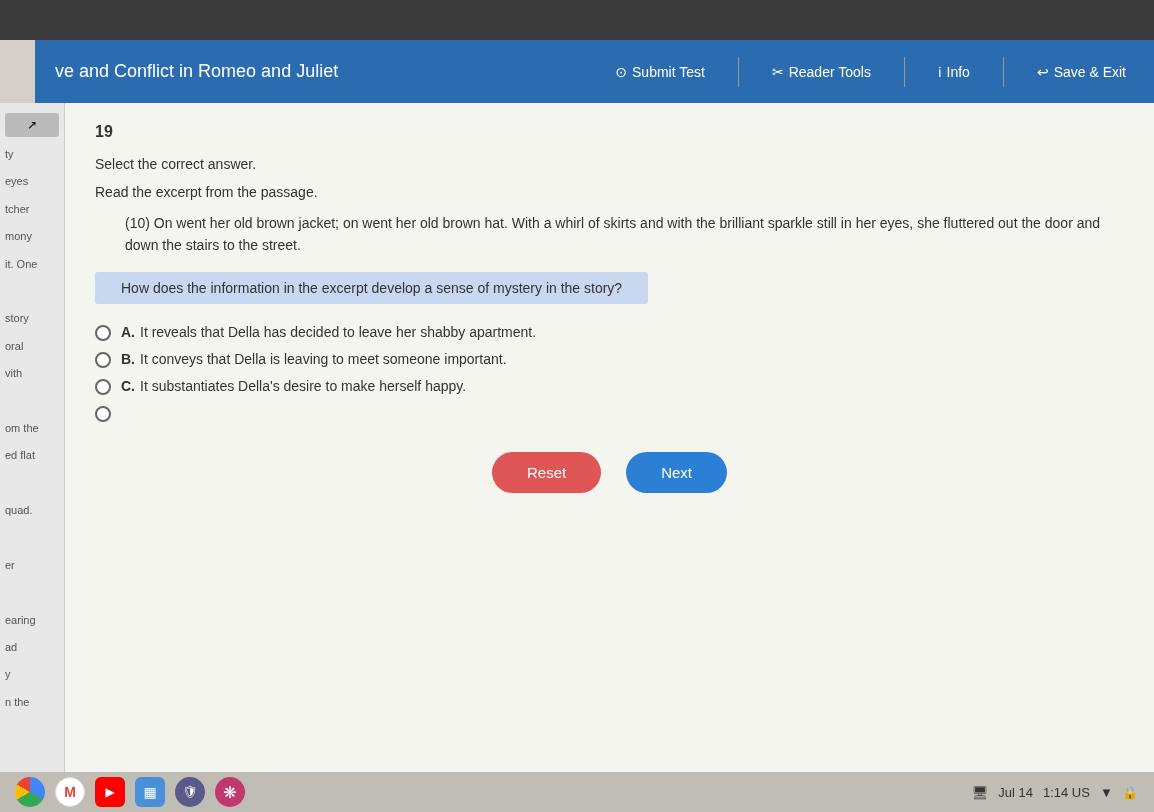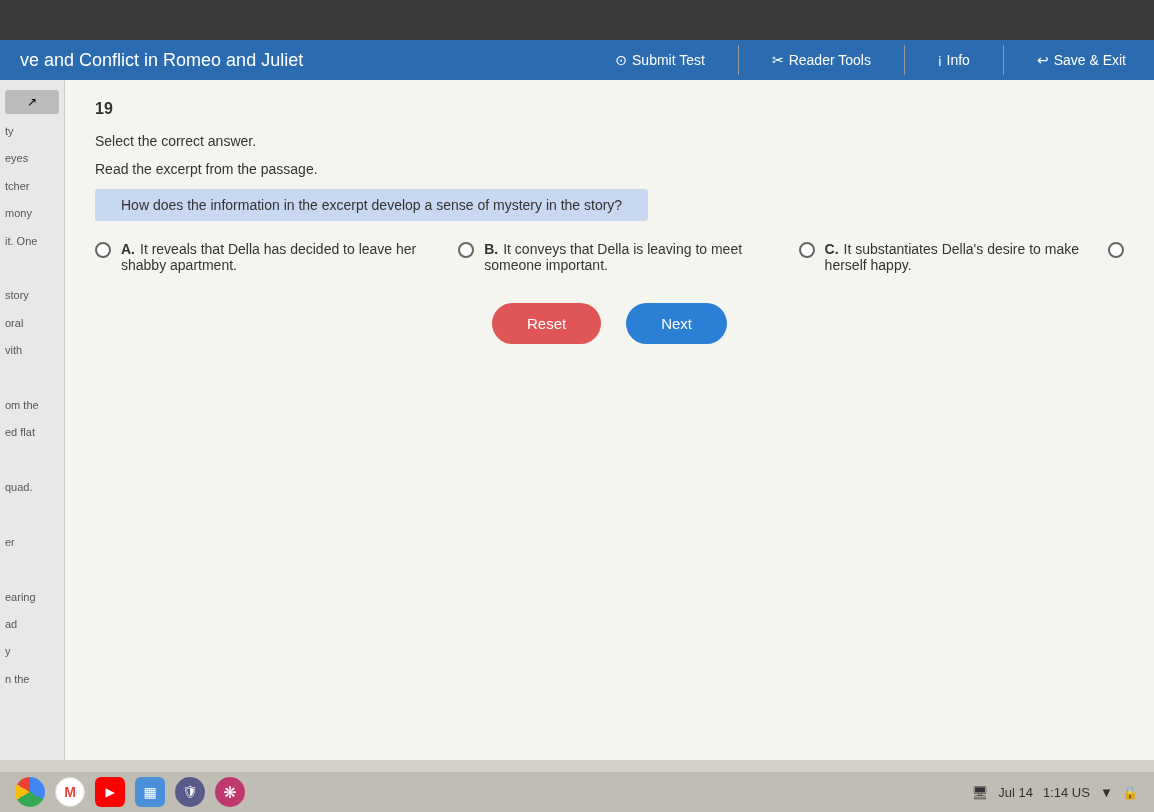--- a/index.html
+++ b/index.html
@@ -17,25 +17,26 @@
       background: #3a3a3a;
       height: 40px;
       display: flex;
       align-items: center;
       padding: 0 10px;
     }
 
     
     .app-header {
       background: #2b6cb0;
-      height: 40px;
+      height: 63px;
       display: flex;
       align-items: center;
       padding: 0 20px;
       justify-content: space-between;
+      margin-left: 35px;
     }
 
     .app-header-title {
       color: white;
       font-size: 18px;
       font-weight: 500;
     }
 
     .app-header-actions {
       display: flex;
@@ -124,23 +125,24 @@
       color: #333;
       margin-bottom: 20px;
       background: #c8d8f0;
       padding: 8px 26px;
       border-radius: 3px;
       display: inline-block;
     }
 
     .options-container {
       display: flex;
-      flex-direction: row;
-      gap: 24px;
+      flex-direction: column;
+      gap: 10px;
       margin-bottom: 30px;
+      text-align: center;
     }
 
     .option-item {
       display: flex;
       align-items: flex-start;
       gap: 10px;
       font-size: 14px;
       color: #333;
       cursor: pointer;
     }
@@ -324,20 +326,21 @@
     <div class="sidebar-text-item">n the</div>
   </div>
 
   <div class="content-area">
     <div class="question-number">19</div>
 
     <p class="instruction-text">Select the correct answer.</p>
 
     <p class="instruction-text">Read the excerpt from the passage.</p>
 
+    <p class="excerpt-text">(10) On went her old brown jacket; on went her old brown hat. With a whirl of skirts and with the brilliant sparkle still in her eyes, she fluttered out the door and down the stairs to the street.</p>
 
     <div class="question-text">How does the information in the excerpt develop a sense of mystery in the story?</div>
 
     <div class="options-container">
       <label class="option-item">
         <div class="option-radio"></div>
         <span><span class="option-label">A.</span><span>It reveals that Della has decided to leave her shabby apartment.</span></span>
       </label>
       <label class="option-item">
         <div class="option-radio"></div>

